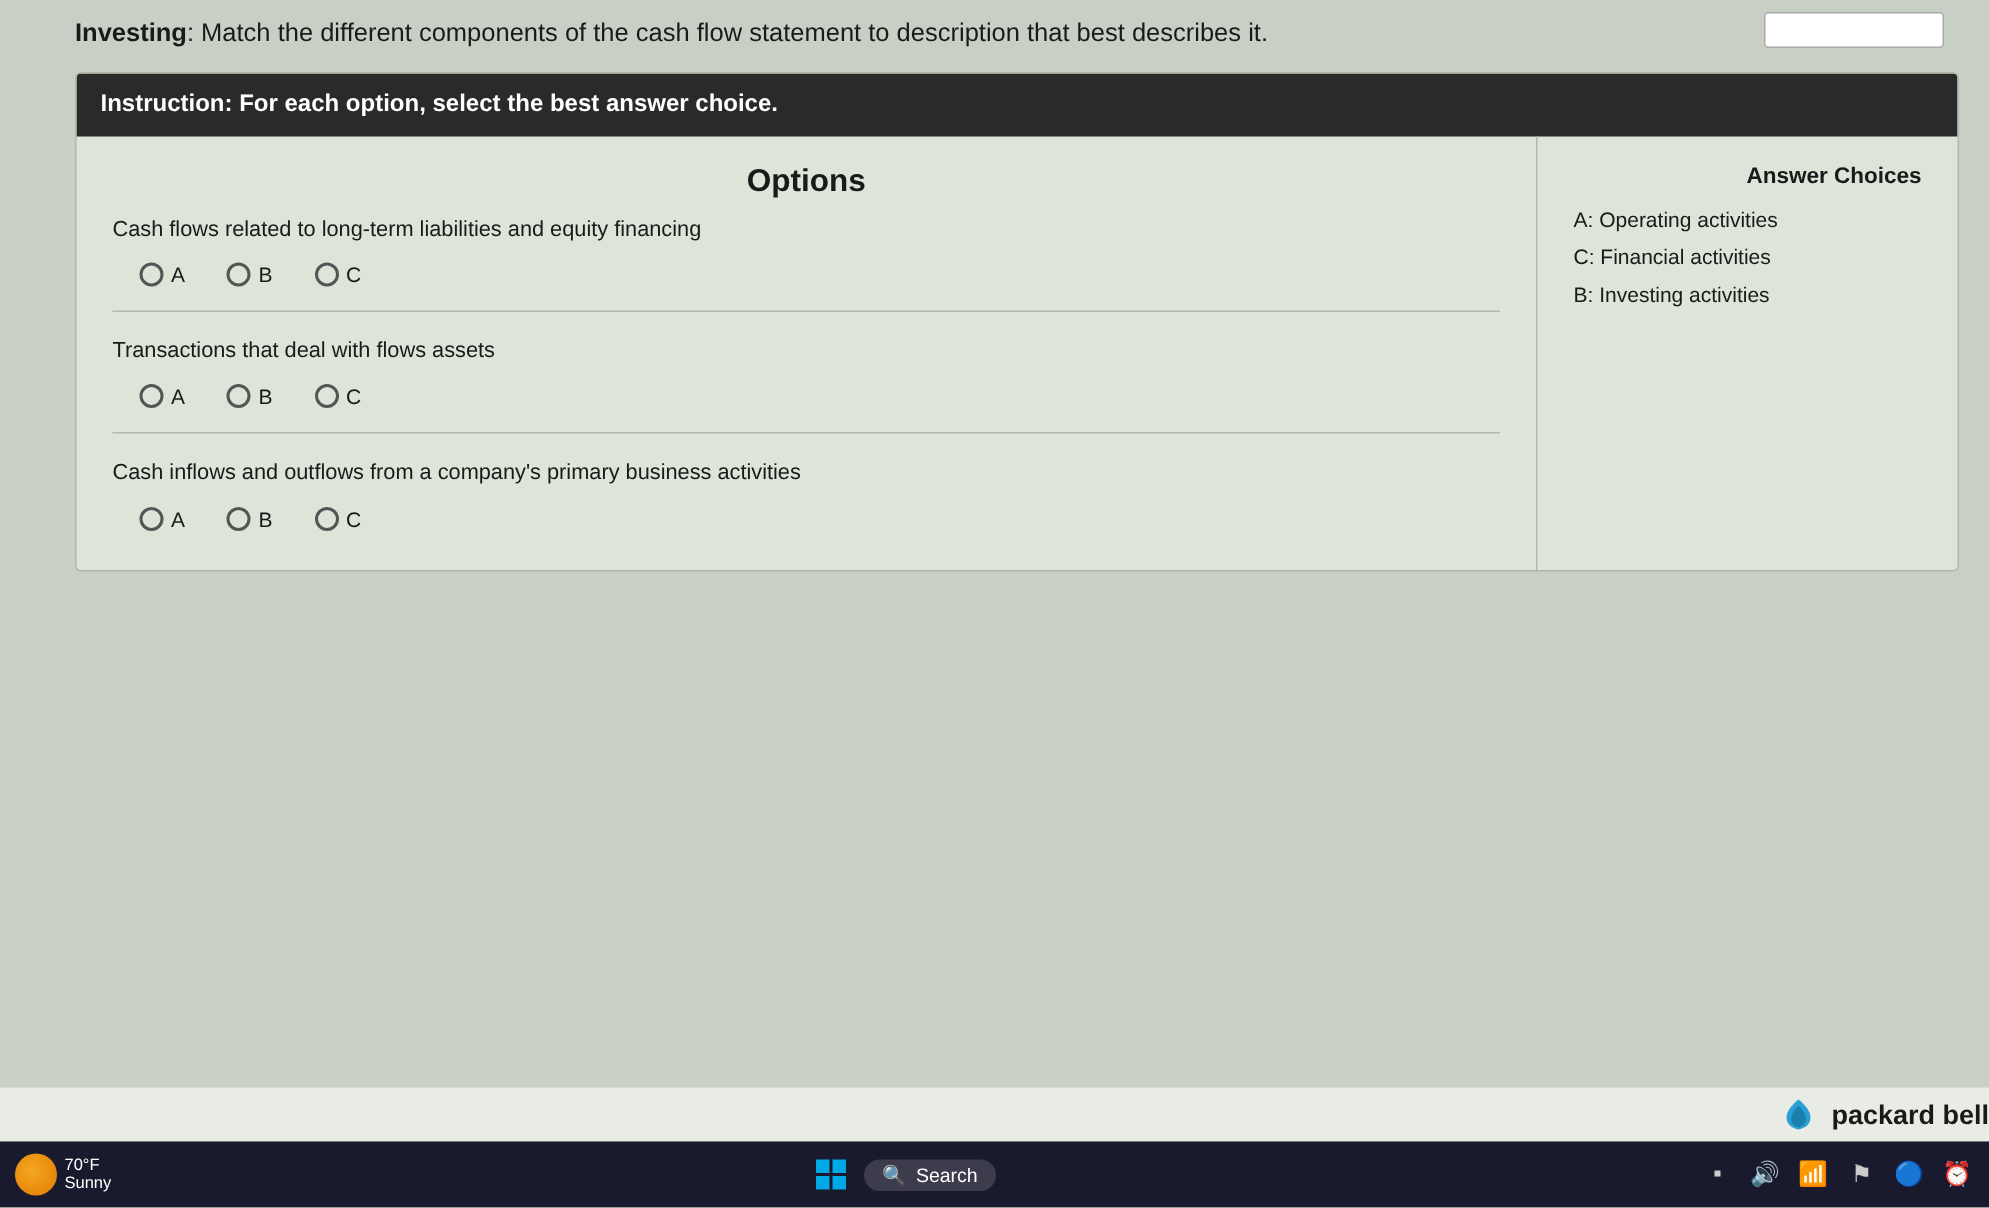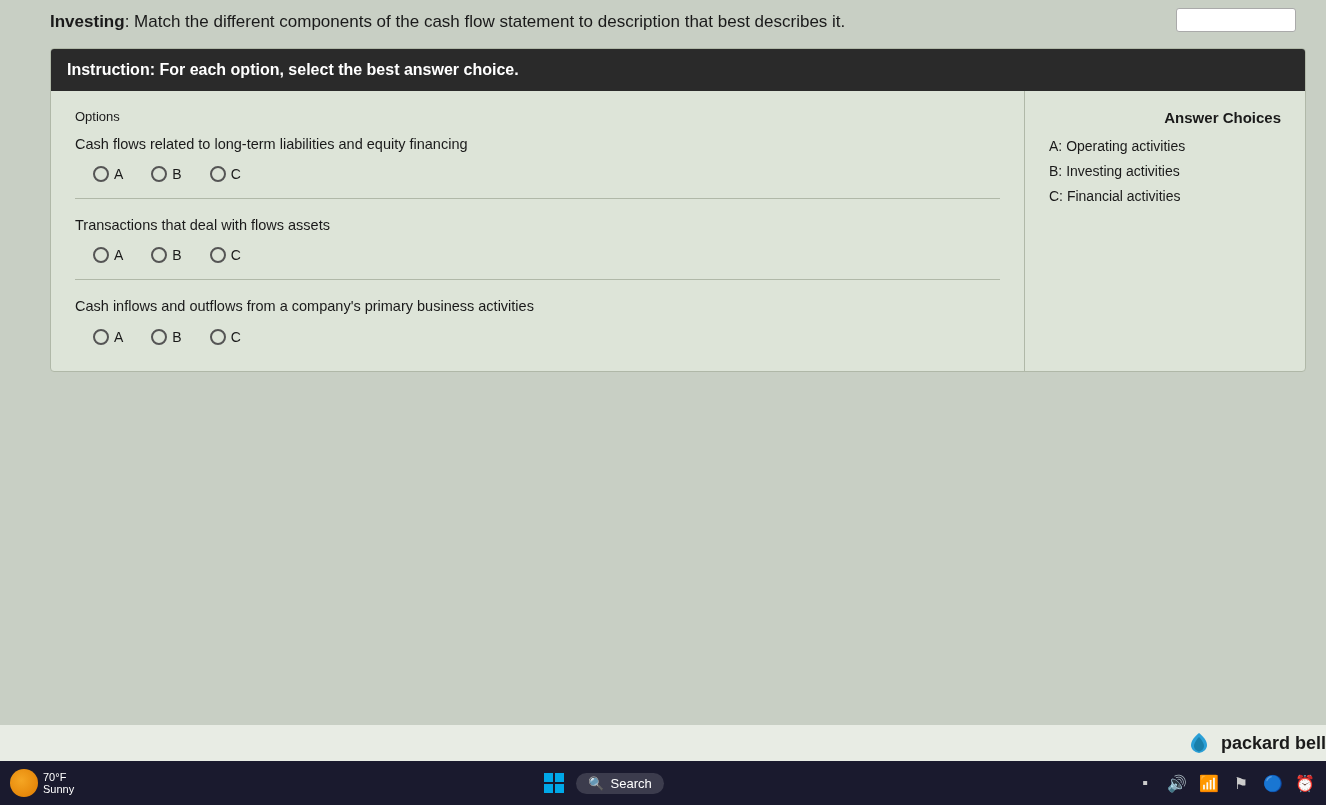--- a/index.html
+++ b/index.html
@@ -57,24 +57,25 @@
       flex-direction: row;
     }
 
     .options-panel {
       flex: 1;
       padding: 18px 24px 18px 24px;
       border-right: 1px solid #b0b8a8;
     }
 
     .options-title {
-      font-weight: normal;
-      font-size: 13px;
+      font-weight: bold;
+      font-size: 21px;
       margin-bottom: 10px;
       color: #1a1a1a;
+      text-align: center;
     }
 
     .option-group {
       margin-bottom: 0;
     }
 
     .option-question {
       font-size: 14.5px;
       color: #1a1a1a;
       margin-bottom: 12px;
@@ -330,24 +331,24 @@
         </div>
 
       </div>
 
       <div class="answers-panel">
         <div class="answers-title">Answer Choices</div>
         <div class="answer-item">
           <span>A: </span><span>  Operating activities</span>
         </div>
         <div class="answer-item">
+          <span>C: </span><span>  Financial activities</span>
+        </div>
+        <div class="answer-item">
           <span>B: </span><span>  Investing activities</span>
-        </div>
-        <div class="answer-item">
-          <span>C: </span><span>  Financial activities</span>
         </div>
       </div>
 
     </div>
   </div>
 </div>
 
 <div class="packard-bell-bar">
   <div class="packard-bell-logo">
     <svg class="pb-icon" viewBox="0 0 28 28" xmlns="http://www.w3.org/2000/svg">

